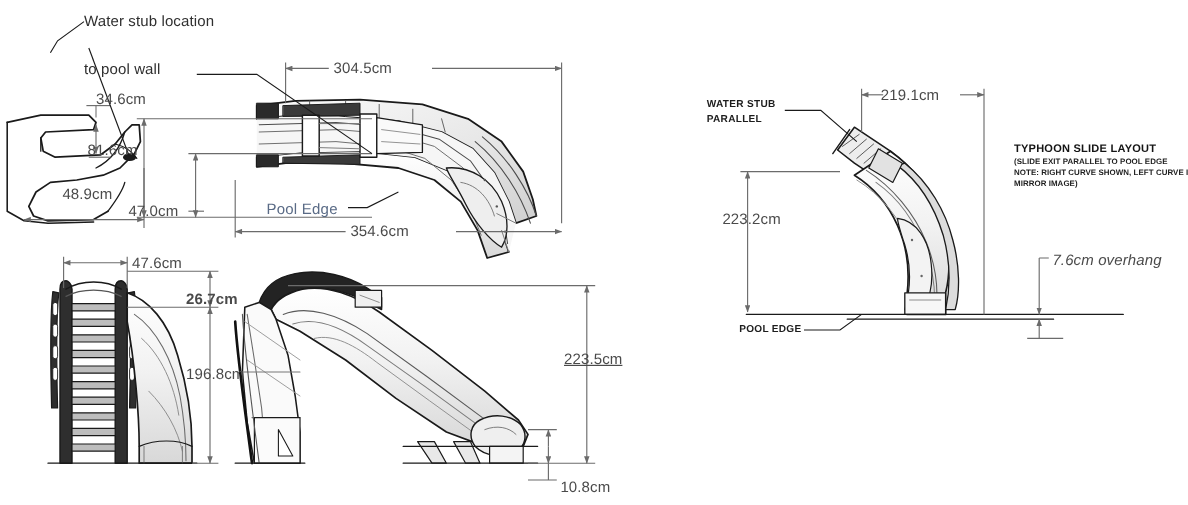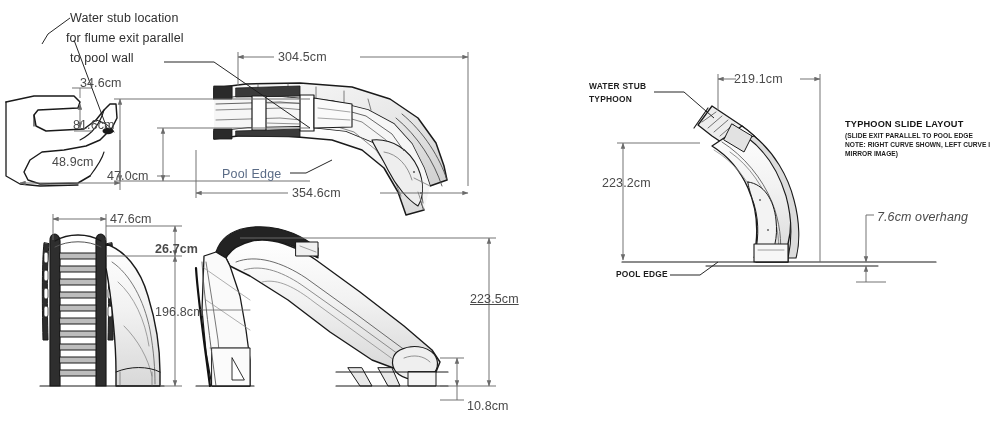--- a/index.html
+++ b/index.html
@@ -325,41 +325,40 @@
 
       <path d="M290,173 L306,173 L332,160"></path>
 
       <path d="M654,92 L684,92 L714,118"></path>
 
       <path d="M670,275 L700,275 L718,262"></path>
     </g>
   </svg>
 
   <div class="lbl note" style="left:70px;top:11px;">Water stub location</div>
-  <div class="lbl note" style="left:66px;top:31px;">for flume exit parallel</div>
   <div class="lbl note" style="left:70px;top:51px;">to pool wall</div>
 
   <div class="lbl dim" style="left:80px;top:76px;">34.6cm</div>
   <div class="lbl dim" style="left:52px;top:155px;">48.9cm</div>
 
   <div class="lbl dim" style="left:278px;top:50px;">304.5cm</div>
   <div class="lbl dim" style="left:292px;top:186px;">354.6cm</div>
   <div class="lbl dim" style="left:73px;top:118px;">81.6cm</div>
   <div class="lbl dim" style="left:107px;top:169px;">47.0cm</div>
   <div class="lbl pooledge" style="left:222px;top:167px;">Pool Edge</div>
 
   <div class="lbl dim" style="left:110px;top:212px;">47.6cm</div>
   <div class="lbl dim" style="left:155px;top:242px;font-weight:bold;">26.7cm</div>
   <div class="lbl dim" style="left:155px;top:305px;">196.8cm</div>
 
   <div class="lbl dim" style="left:470px;top:292px;text-decoration:underline;">223.5cm</div>
   <div class="lbl dim" style="left:467px;top:399px;">10.8cm</div>
 
   <div class="lbl caps" style="left:589px;top:82px;">WATER STUB</div>
-  <div class="lbl caps" style="left:589px;top:95px;">TYPHOON</div>
+  <div class="lbl caps" style="left:589px;top:95px;">PARALLEL</div>
   <div class="lbl dim" style="left:734px;top:72px;">219.1cm</div>
   <div class="lbl dim" style="left:602px;top:176px;">223.2cm</div>
   <div class="lbl dim" style="left:877px;top:210px;font-style:italic;">7.6cm overhang</div>
   <div class="lbl caps" style="left:616px;top:270px;">POOL EDGE</div>
 
   <div class="lbl title-blk" style="left:845px;top:119px;">TYPHOON SLIDE LAYOUT</div>
   <div class="lbl caps-sm" style="left:845px;top:132px;">(SLIDE EXIT PARALLEL TO POOL EDGE</div>
   <div class="lbl caps-sm" style="left:845px;top:141px;">NOTE: RIGHT CURVE SHOWN, LEFT CURVE IS</div>
   <div class="lbl caps-sm" style="left:845px;top:150px;">MIRROR IMAGE)</div>
 

